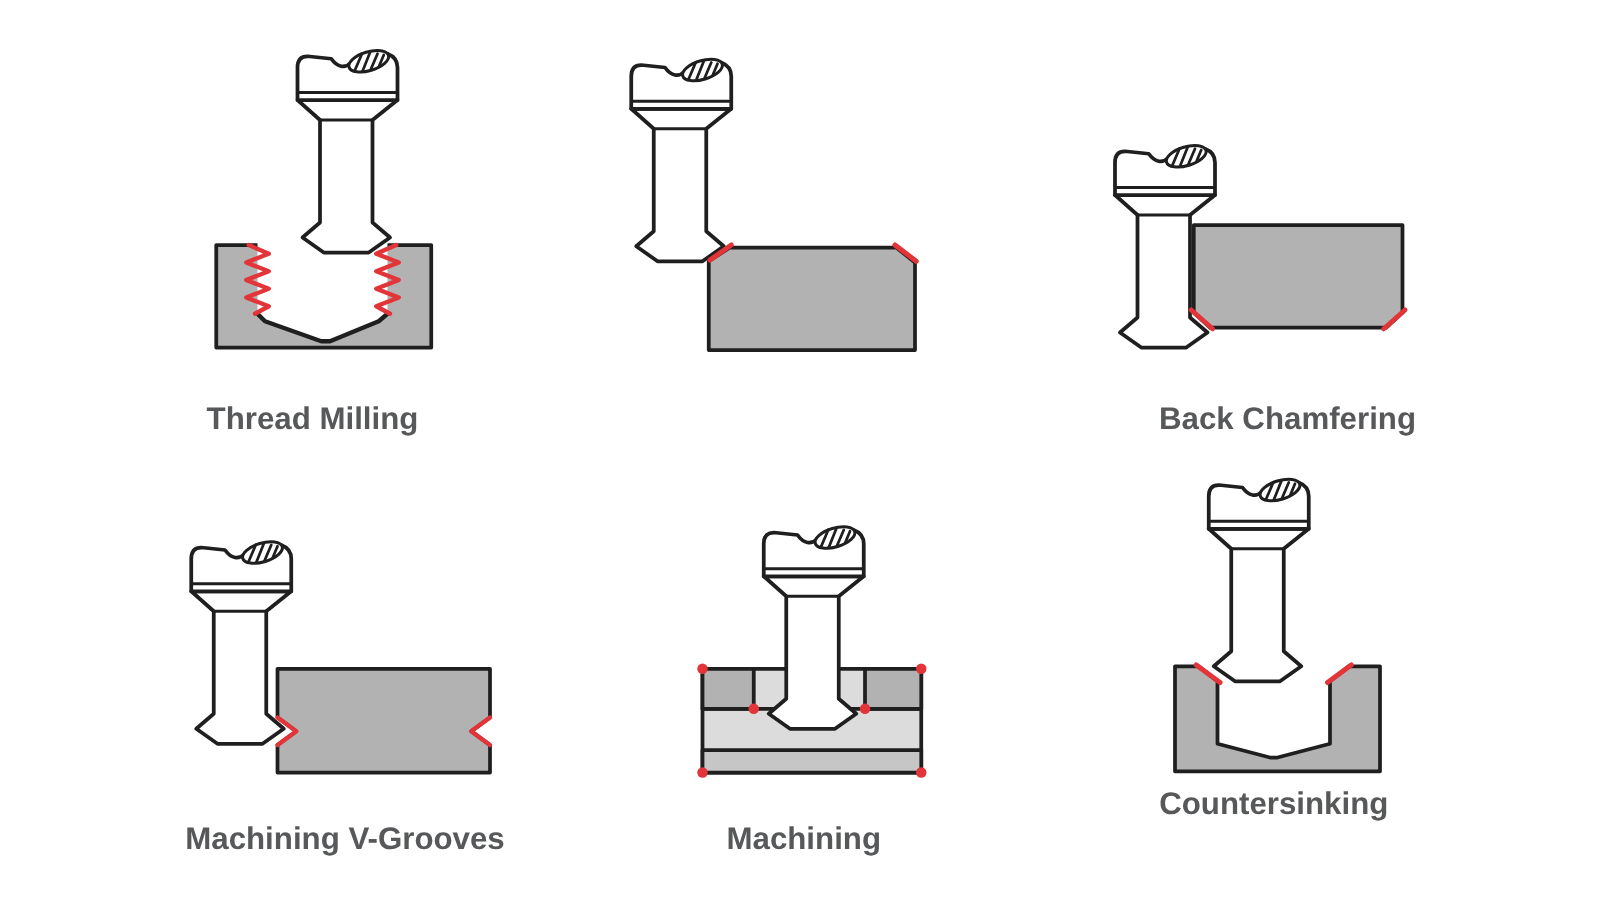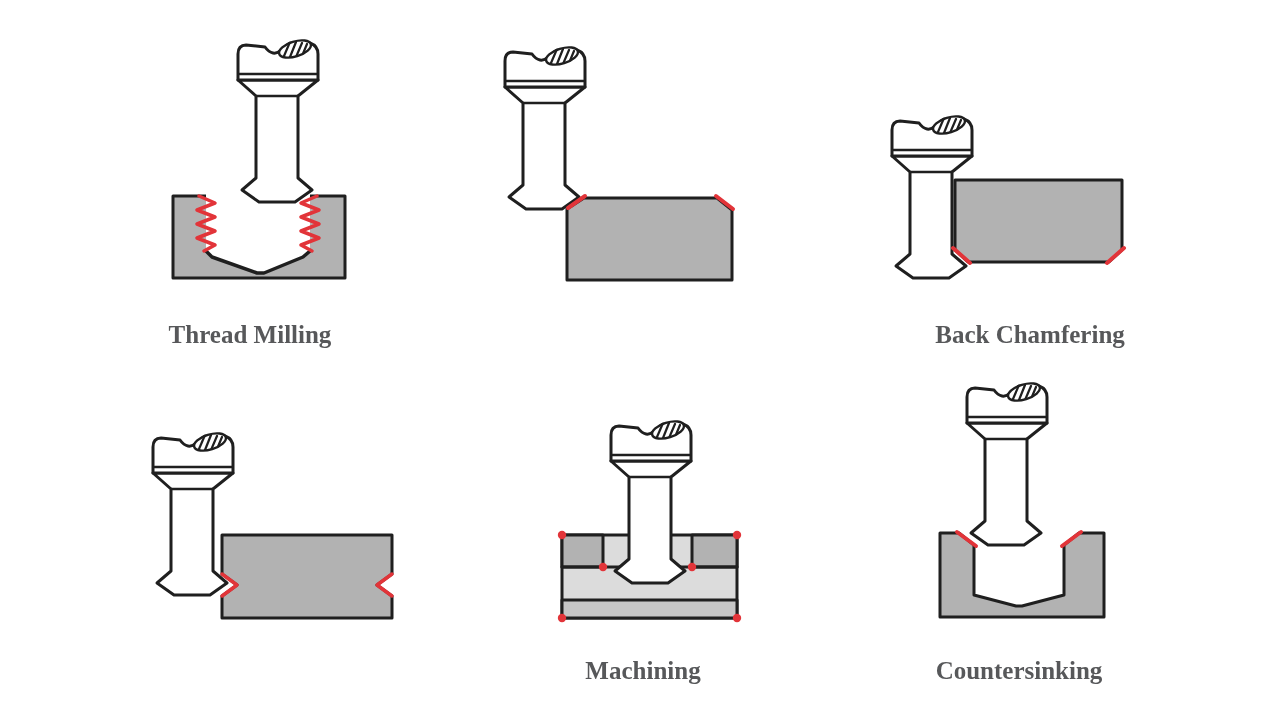--- a/index.html
+++ b/index.html
@@ -7,21 +7,21 @@
     --red:#e23439;
     --gray:#b2b2b2;
     --gray-light:#dcdcdc;
     --gray-mid:#c6c6c6;
     --label:#57585a;
     --bg:#ffffff;
   }
   html,body{margin:0;padding:0;background:var(--bg);}
   .stage{
     position:relative;width:1173px;height:720px;background:var(--bg);
-    overflow:hidden;font-family:Liberation Serif, serif;
+    overflow:hidden;font-family:Liberation Sans, sans-serif;
   }
   .stage svg{position:absolute;left:0;top:0;}
   .op-label{
     position:absolute;transform:translateX(-50%);
     font-size:25px;font-weight:700;color:var(--label);
     white-space:nowrap;line-height:30px;
   }
   
   .tl{fill:#ffffff;stroke:var(--ink);stroke-width:3;stroke-linejoin:round;stroke-linecap:round;}
   .thin{stroke-width:2.4;}
@@ -110,16 +110,17 @@
     <g>
       <path class="wp" d="M940 533 L959 533 L974 545 L974 595 L1016 606 L1022 606 L1064 595 L1064 545 L1079 533 L1104 533 L1104 617 L940 617 Z"></path>
       <use href="#tool-shape" xlink:href="#tool-shape" transform="translate(961,381)"></use>
       <line class="red" x1="957" y1="532" x2="976" y2="546"></line>
       <line class="red" x1="1062" y1="546" x2="1081" y2="532"></line>
     </g>
   </svg>
 
   <div class="op-label" style="left:250px;top:320px;">Thread Milling</div>
   <div class="op-label" style="left:1030px;top:320px;text-align:right;">Back Chamfering</div>
+  <div class="op-label" style="left:276px;top:656px;">Machining V-Grooves</div>
   <div class="op-label" style="left:643px;top:656px;">Machining</div>
-  <div class="op-label" style="left:1019px;top:656px;">Countersinking</div>
+  <div class="op-label" style="left:1019px;top:628px;">Countersinking</div>
 
 </div>
 
 </body></html>

